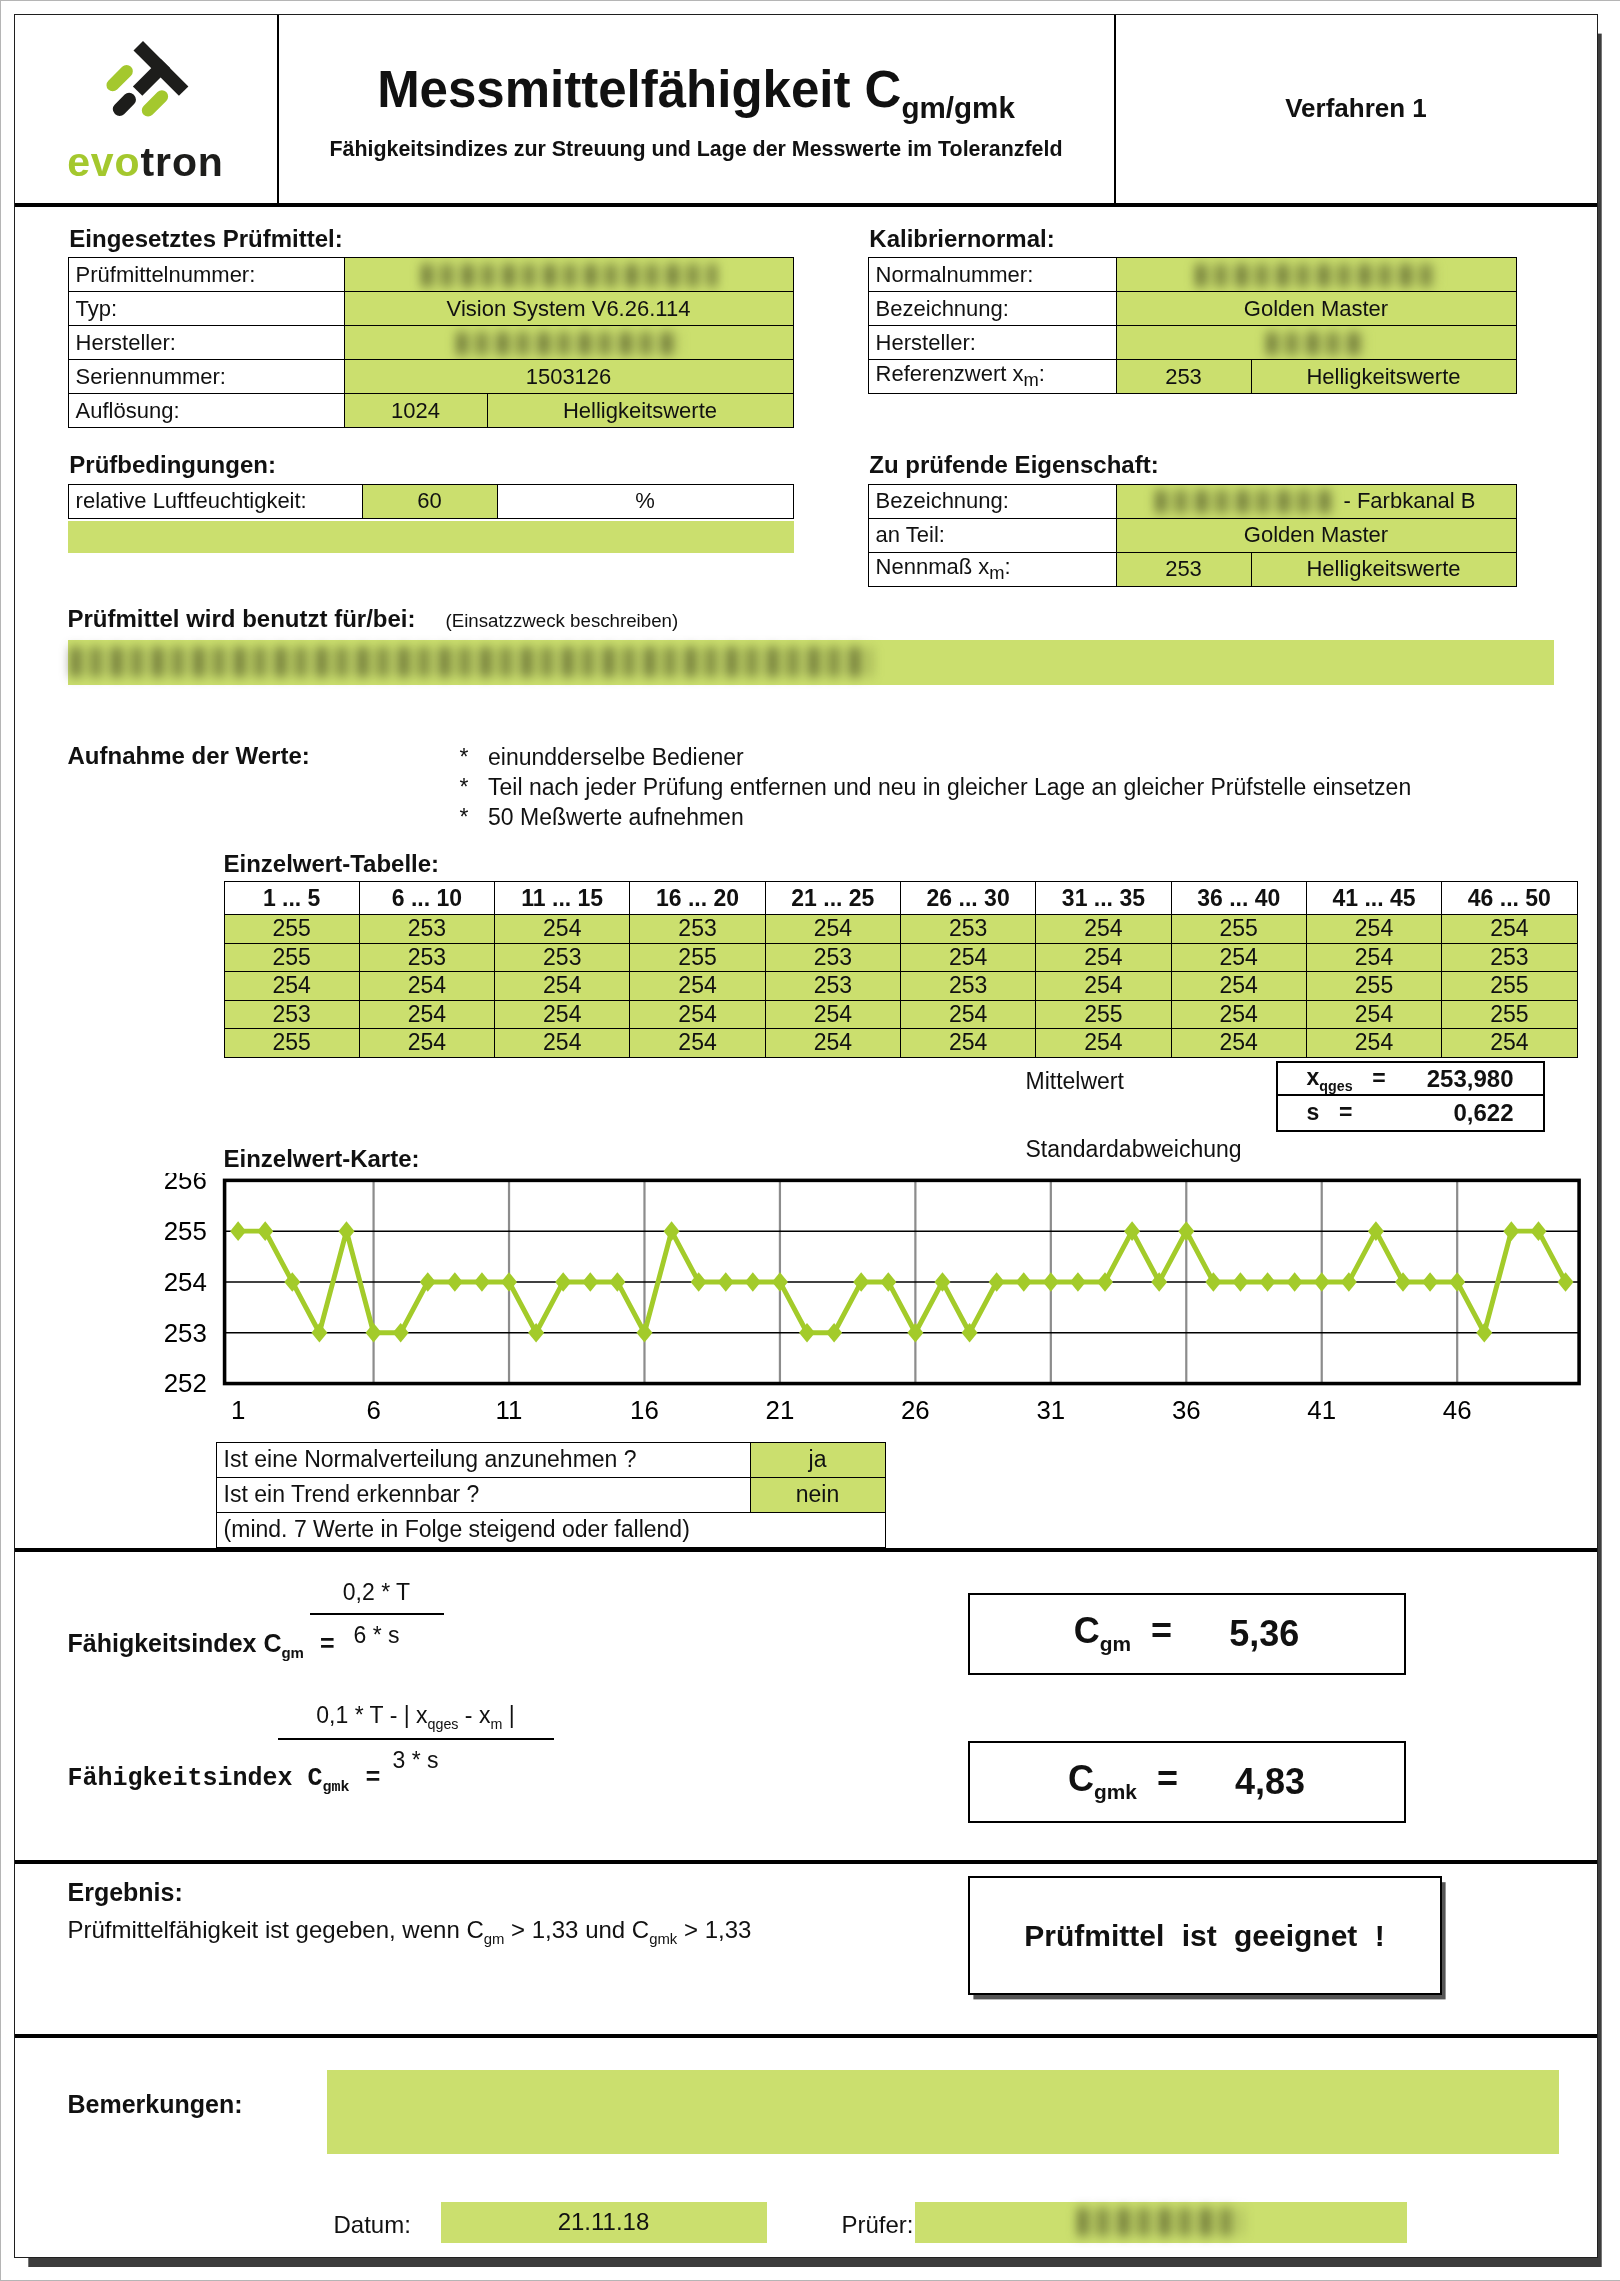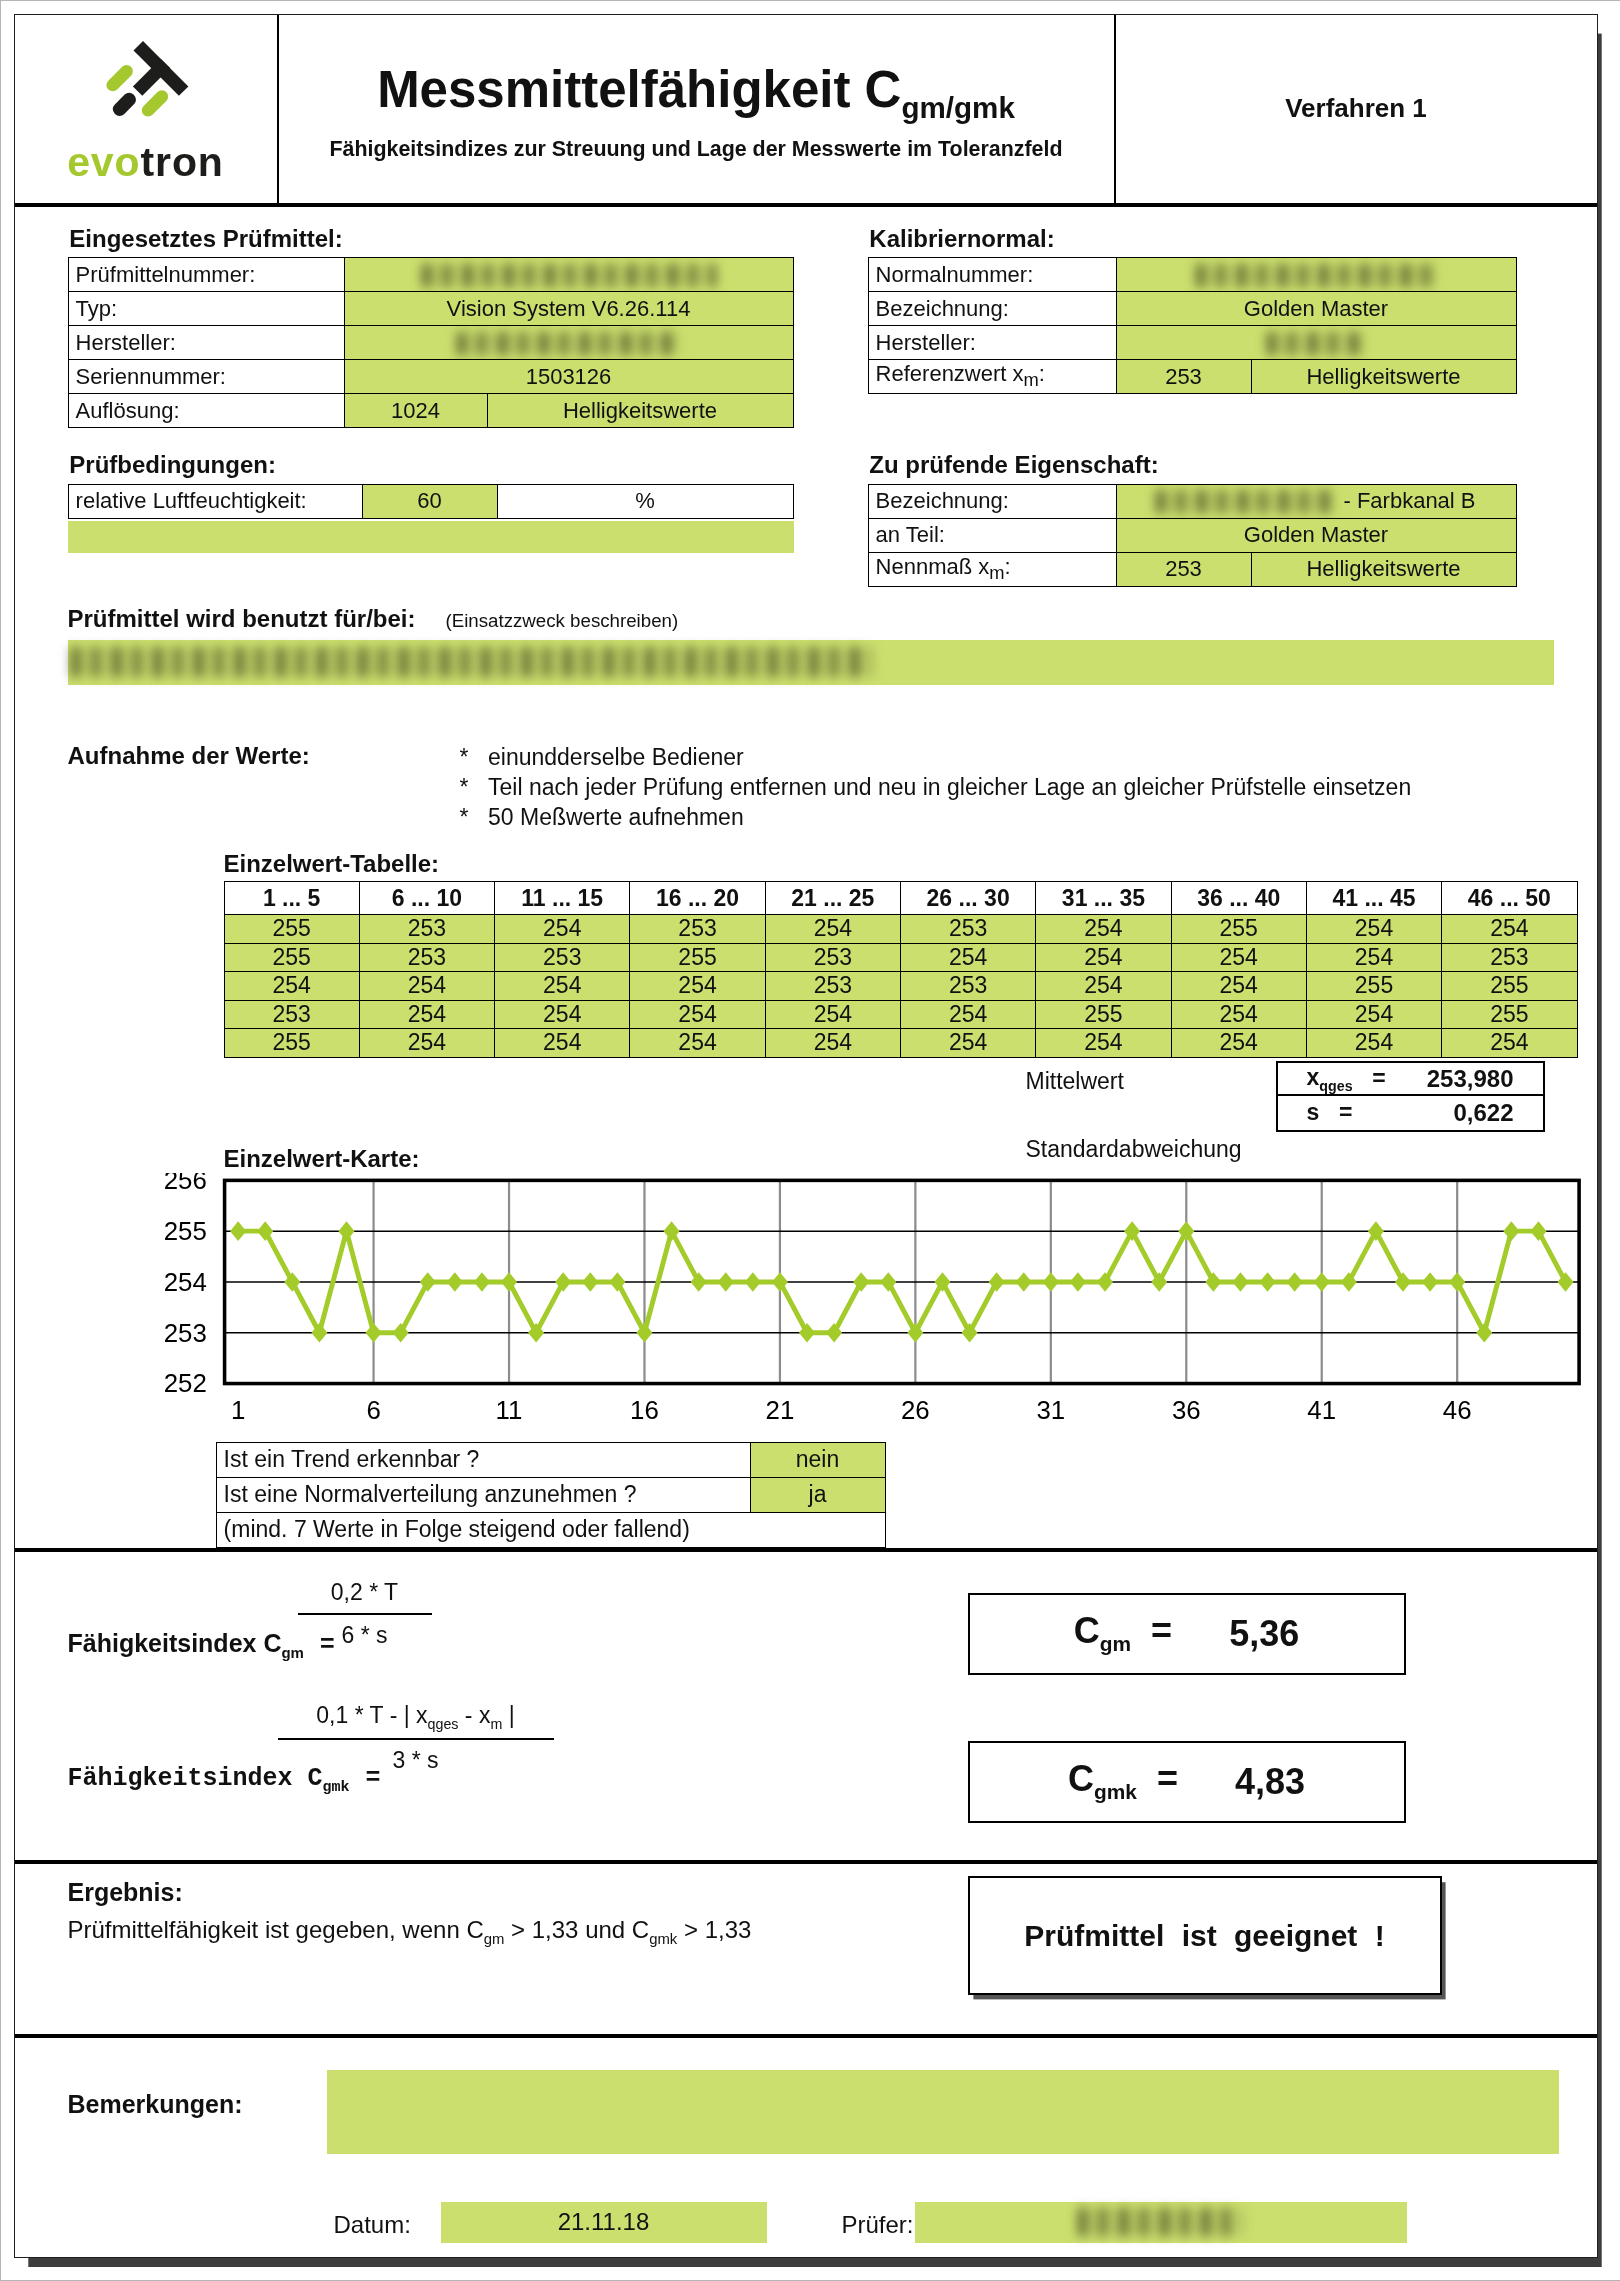--- a/index.html
+++ b/index.html
@@ -77,21 +77,21 @@
   .fragen td.ans{background:var(--green);text-align:center;width:135px;}
 
   
   .sec-formulas{height:312px;flex:none;border-bottom:4.5px solid #000;position:relative;}
   .f-label{position:absolute;font-size:25px;font-weight:700;white-space:nowrap;}
   .f-label sub{font-size:0.6em;}
   .f-eq{margin-left:16px;}
   .frac{position:absolute;text-align:center;font-size:23px;}
   .frac .bar{height:0;border-top:2.7px solid #000;margin:7.1px auto;}
   .frac sub{font-size:0.62em;}
-  .lbl1{left:53px;top:77px;} .frac1{left:234px;top:27px;width:232px;}
+  .lbl1{left:53px;top:77px;} .frac1{left:246px;top:27px;width:232px;}
   .lbl2{left:53px;top:212px;font-family:Liberation Mono, monospace;} .frac2{left:205px;top:150px;width:392px;}
   .result-box{position:absolute;left:953px;width:438px;height:82px;border:2.7px solid #000;
               display:flex;align-items:center;justify-content:center;gap:57px;}
   .rb1{top:41px;} .rb2{top:189px;}
   .rb-sym{font-size:36px;font-weight:700;}
   .rb-sym sub{font-size:0.58em;font-weight:700;}
   .rb-val{font-size:36px;font-weight:700;}
 
   
   .sec-ergebnis{height:174px;flex:none;border-bottom:4.5px solid #000;position:relative;}
@@ -466,26 +466,26 @@
             <text x="1087.2" y="276" text-anchor="middle" font-size="29" fill="#000">31</text>
             <text x="1239.2" y="276" text-anchor="middle" font-size="29" fill="#000">36</text>
             <text x="1391.2" y="276" text-anchor="middle" font-size="29" fill="#000">41</text>
             <text x="1543.2" y="276" text-anchor="middle" font-size="29" fill="#000">46</text>
           </svg>
     </div>
 
     <table class="fragen">
       <tbody>
             <tr>
+        <td>Ist eine Normalverteilung anzunehmen ?</td>
+        <td class="ans">ja</td>
+      </tr>
+      <tr>
         <td>Ist ein Trend erkennbar ?</td>
         <td class="ans">nein</td>
-      </tr>
-      <tr>
-        <td>Ist eine Normalverteilung anzunehmen ?</td>
-        <td class="ans">ja</td>
       </tr>
       <tr>
         <td colspan="2">(mind. 7 Werte in Folge steigend oder fallend)</td>
       </tr>
     </tbody>
         </table>
   </div>
 
   <div class="sec-formulas">
     <div class="f-label lbl1"><span>Fähigkeitsindex  C</span><sub>gm</sub><span class="f-eq">=</span></div>

